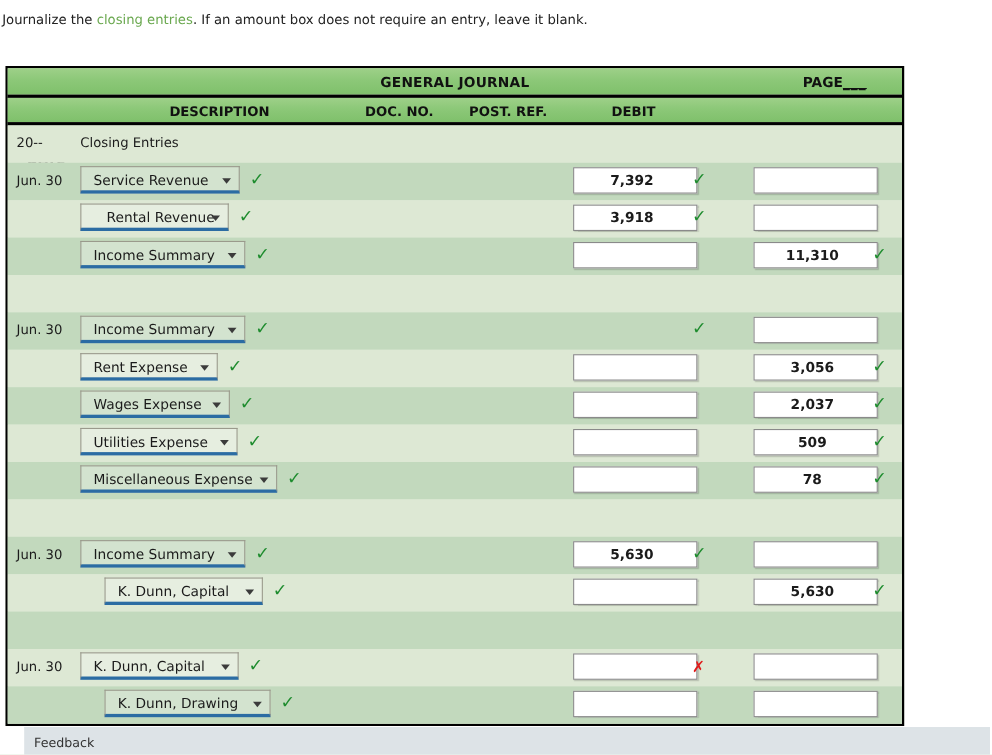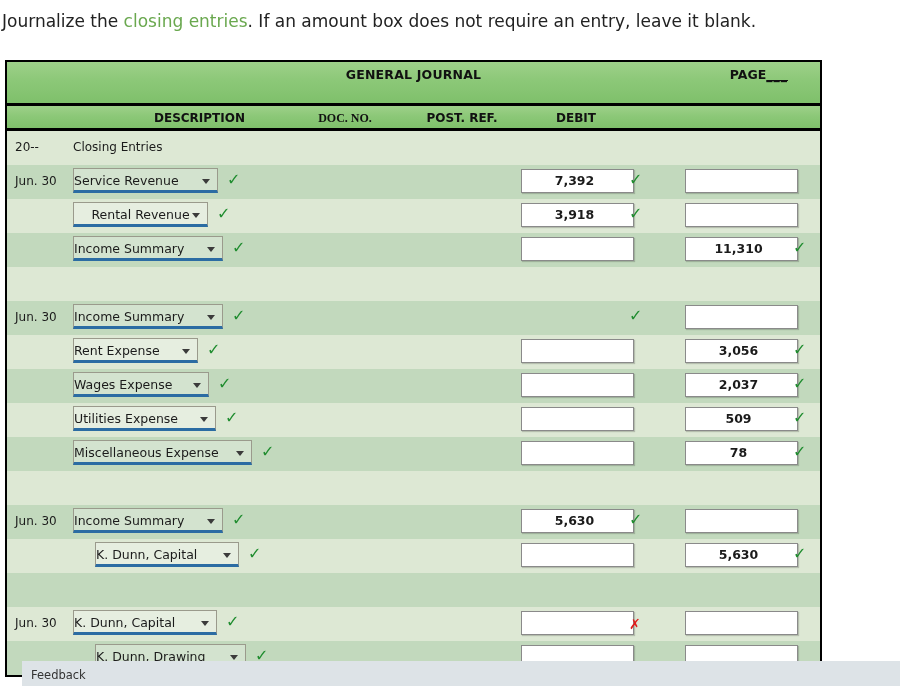--- a/index.html
+++ b/index.html
@@ -6,34 +6,34 @@
   html,body{margin:0;padding:0;}
   body{
     width:902px;height:686px;
     background:#ffffff;
     font-family:"DejaVu Sans","Liberation Sans",sans-serif;
     font-size:12px;color:#1b1b1b;
     overflow:hidden;
   }
   .prompt{
     position:absolute;left:2px;top:11px;
-    font-size:17px;color:#222;white-space:nowrap;
+    font-size:12px;color:#222;white-space:nowrap;
   }
   .prompt .lnk{color:#6aa84f;}
 
   
   .journal{
     position:absolute;left:5px;top:60px;
     width:817px;
     border:2px solid #000;
     box-sizing:border-box;
     background:#dde8d4;
   }
   .jhead{
-    height:44px;
+    height:27px;
     background:linear-gradient(to bottom,#9ed089 0%,#8cc878 45%,#7fc06b 100%);
     border-bottom:3px solid #000;
     position:relative;
     box-sizing:border-box;
   }
   .jhead .title{
     position:absolute;left:0;right:0;top:5px;
     text-align:center;
     font-weight:bold;font-size:12.5px;letter-spacing:.2px;color:#111;
   }
@@ -47,21 +47,21 @@
     height:25px;
     background:linear-gradient(to bottom,#9ed089 0%,#8cc878 45%,#7fc06b 100%);
     border-bottom:3px solid #000;
     position:relative;
     box-sizing:border-box;
     font-weight:bold;font-size:12px;color:#111;
   }
   .colhead span{position:absolute;top:5px;text-align:center;}
   .ch-date{left:0;width:70px;margin-top:44px;}
   .ch-desc{left:70px;width:245px;}
-  .ch-doc{left:293px;width:90px;font-family:Liberation Serif, serif;}
+  .ch-doc{left:311px;width:90px;}
   .ch-post{left:401px;width:108px;}
   .ch-debit{left:509px;width:120px;}
   .ch-credit{left:656px;width:120px;margin-top:20px;}
 
   .jbody{position:relative;}
 
   .row{
     position:relative;
     height:34px;
     box-sizing:border-box;
@@ -82,21 +82,21 @@
   .selwrap{position:absolute;top:3px;}
   .sel{
     position:relative;
     height:25px;
     box-sizing:border-box;
     border:1px solid #9a9a8c;
     border-bottom:3px solid #2b6ca3;
     background:rgba(255,255,255,0.28);
     font-size:12.5px;color:#1b1b1b;
     line-height:23px;
-    padding-left:0;
+    padding-left:11px;
     white-space:nowrap;
     overflow:hidden;
   }
   .sel .arrow{
     position:absolute;right:7px;top:10px;
     width:0;height:0;
     border-left:4px solid transparent;
     border-right:4px solid transparent;
     border-top:5px solid #3b3b3b;
   }

